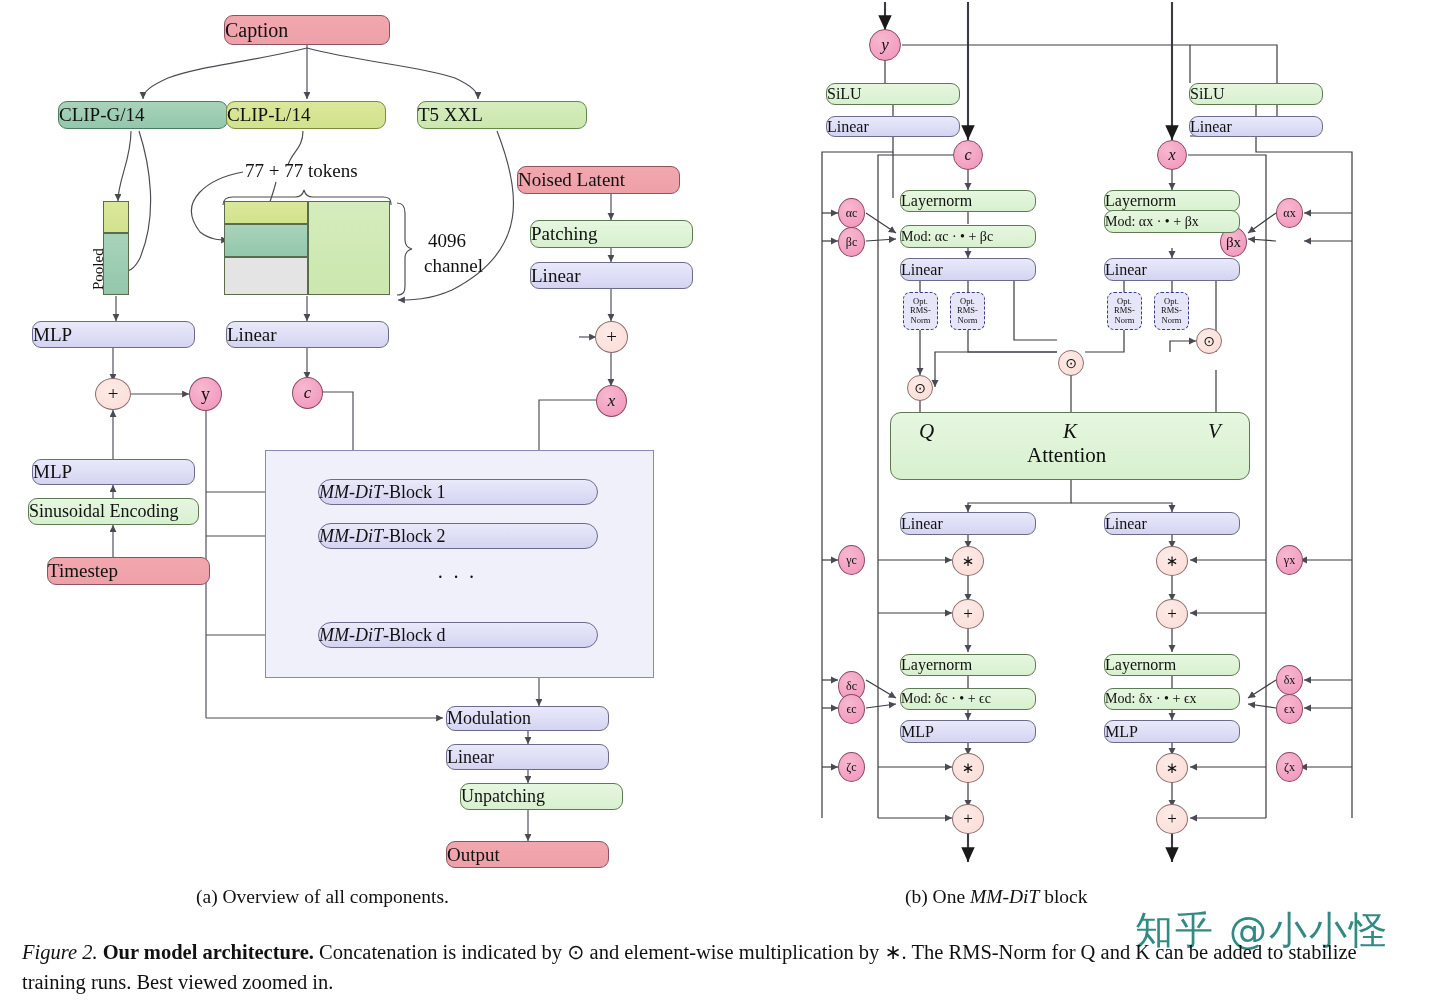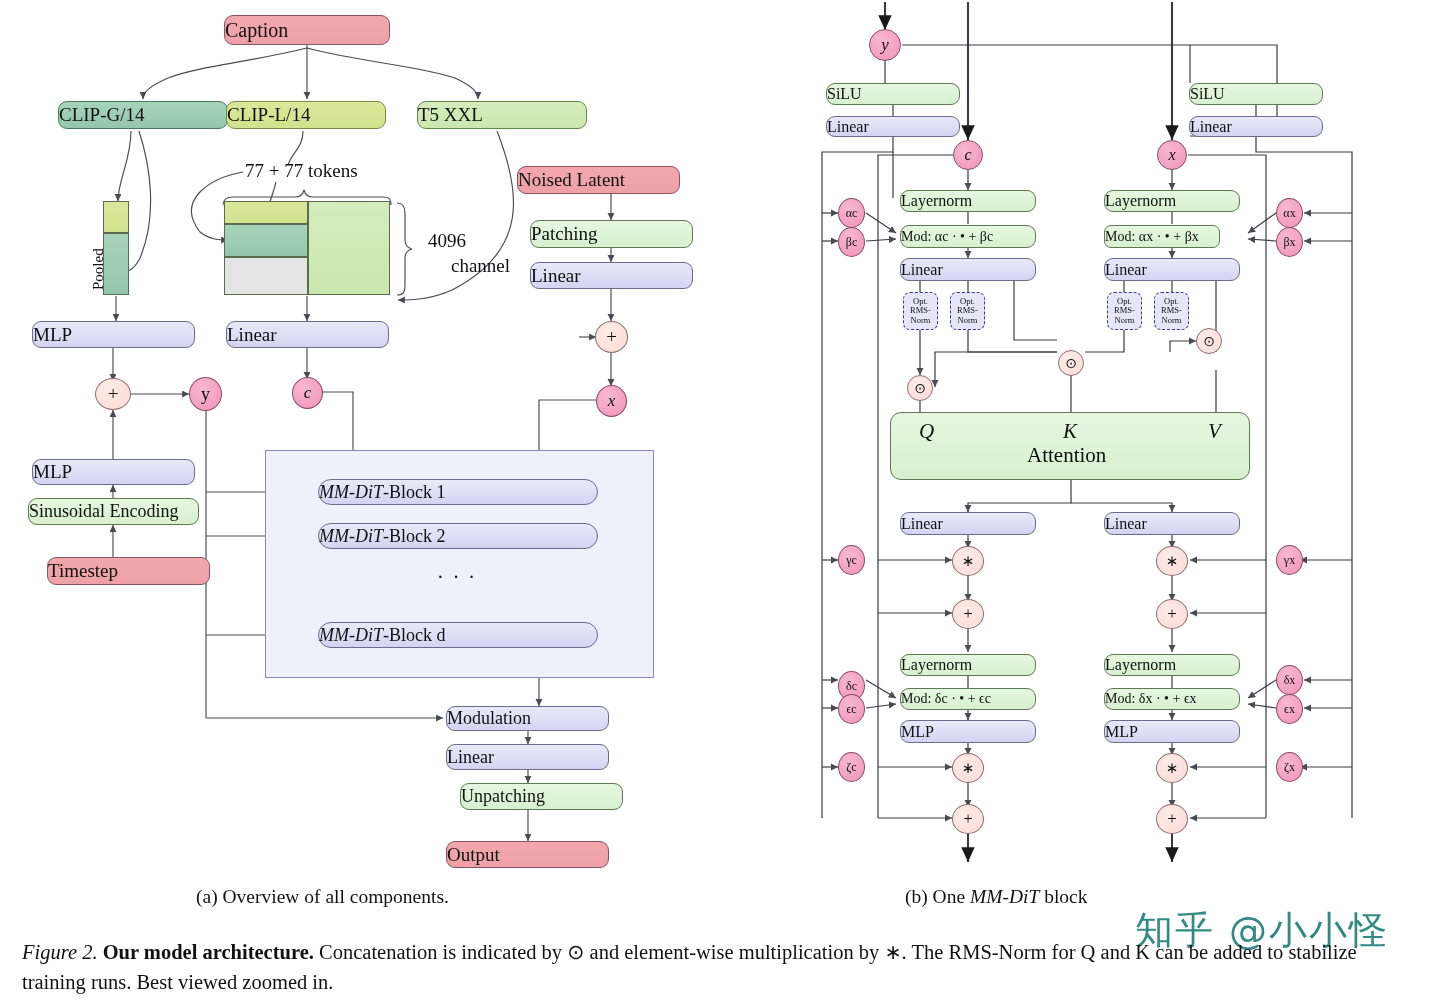--- a/index.html
+++ b/index.html
@@ -136,21 +136,21 @@
   <div class="node glite" style="left:388px;top:101px;width:170px;height:28px;font-size:19px;margin-left:29px;">
     <span>T5 XXL</span>
   </div>
 
   <div class="lbl" style="left:245px;top:160px;font-size:19px;">
     <span>77 + 77 tokens</span>
   </div>
   <div class="lbl" style="left:428px;top:230px;font-size:19px;">
     <span>4096</span>
   </div>
-  <div class="lbl" style="left:424px;top:255px;font-size:19px;margin-left:27px;">
+  <div class="lbl" style="left:424px;top:255px;font-size:19px;">
     <span>channel</span>
   </div>
 
   <div class="pooledlab" style="left:90px;top:290px;"><span>Pooled</span></div>
   <div class="rect gmid" style="left:103px;top:201px;width:26px;height:32px;border-radius:0;"></div>
   <div class="rect gdark" style="left:103px;top:233px;width:26px;height:62px;border-radius:0;"></div>
 
   <div class="rect glite" style="left:308px;top:201px;width:82px;height:94px;border-radius:0;"></div>
   <div class="rect gmid" style="left:224px;top:201px;width:84px;height:23px;border-radius:0;"></div>
   <div class="rect gdark" style="left:224px;top:224px;width:84px;height:33px;border-radius:0;"></div>
@@ -383,21 +383,21 @@
   <div class="ell" style="left:838px;top:694px;width:27px;height:30px;font-size:12px;">
       <span>ϵc</span>
     </div>
   <div class="ell" style="left:838px;top:752px;width:27px;height:30px;font-size:12px;">
       <span>ζc</span>
     </div>
 
   <div class="ell" style="left:1276px;top:198px;width:27px;height:30px;font-size:12px;">
       <span>αx</span>
     </div>
-  <div class="ell" style="left:1276px;top:227px;width:27px;height:30px;font-size:12px;justify-content:center;">
+  <div class="ell" style="left:1220px;top:227px;width:27px;height:30px;font-size:15px;justify-content:center;">
       <span>βx</span>
     </div>
   <div class="ell" style="left:1276px;top:545px;width:27px;height:30px;font-size:12px;">
       <span>γx</span>
     </div>
   <div class="ell" style="left:1276px;top:665px;width:27px;height:30px;font-size:12px;">
       <span>δx</span>
     </div>
   <div class="ell" style="left:1276px;top:694px;width:27px;height:30px;font-size:12px;">
       <span>ϵx</span>
@@ -412,21 +412,21 @@
   <div class="node green" style="left:900px;top:225px;width:136px;height:23px;font-size:14px;">
     <span>Mod: αc · • + βc</span>
     </div>
   <div class="node purple" style="left:900px;top:258px;width:136px;height:23px;font-size:16px;">
     <span>Linear</span>
     </div>
 
   <div class="node green" style="left:1104px;top:190px;width:136px;height:22px;font-size:16px;">
     <span>Layernorm</span>
     </div>
-  <div class="node green" style="left:1104px;top:225px;width:116px;height:23px;font-size:14px;border-radius:7px;">
+  <div class="node green" style="left:1104px;top:210px;width:136px;height:23px;font-size:14px;">
     <span>Mod: αx · • + βx</span>
     </div>
   <div class="node purple" style="left:1104px;top:258px;width:136px;height:23px;font-size:16px;">
     <span>Linear</span>
     </div>
 
   <div class="dashbox" style="left:903px;top:292px;width:35px;height:38px;flex-direction:column;">
     <span>Opt.</span>
       <span>RMS-</span>
       <span>Norm</span>

